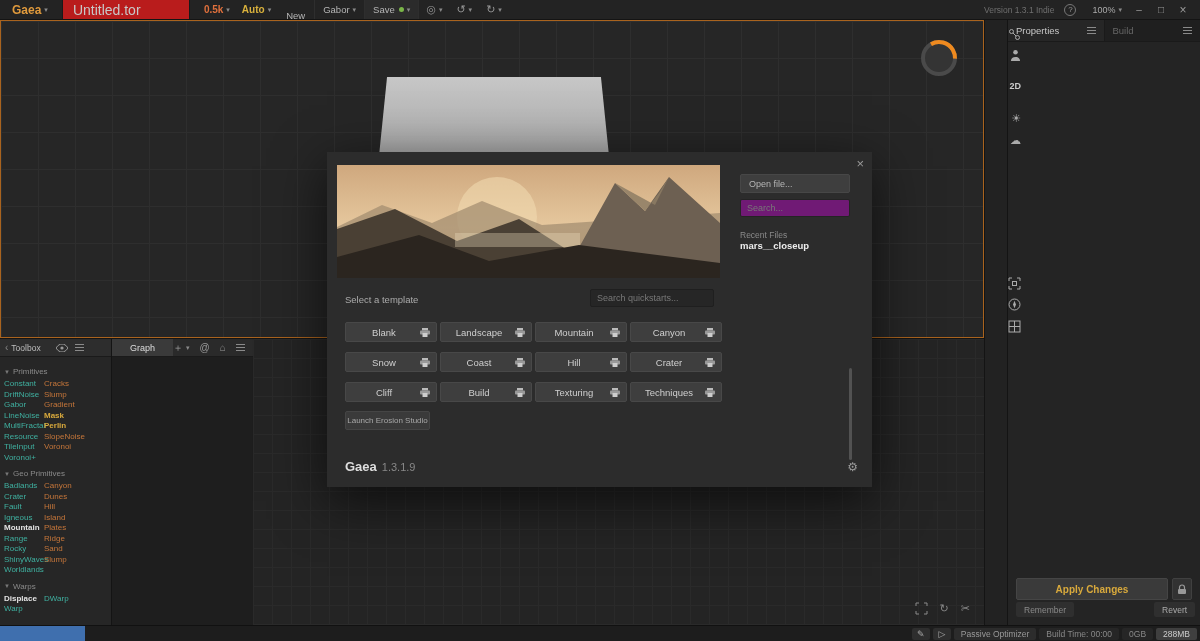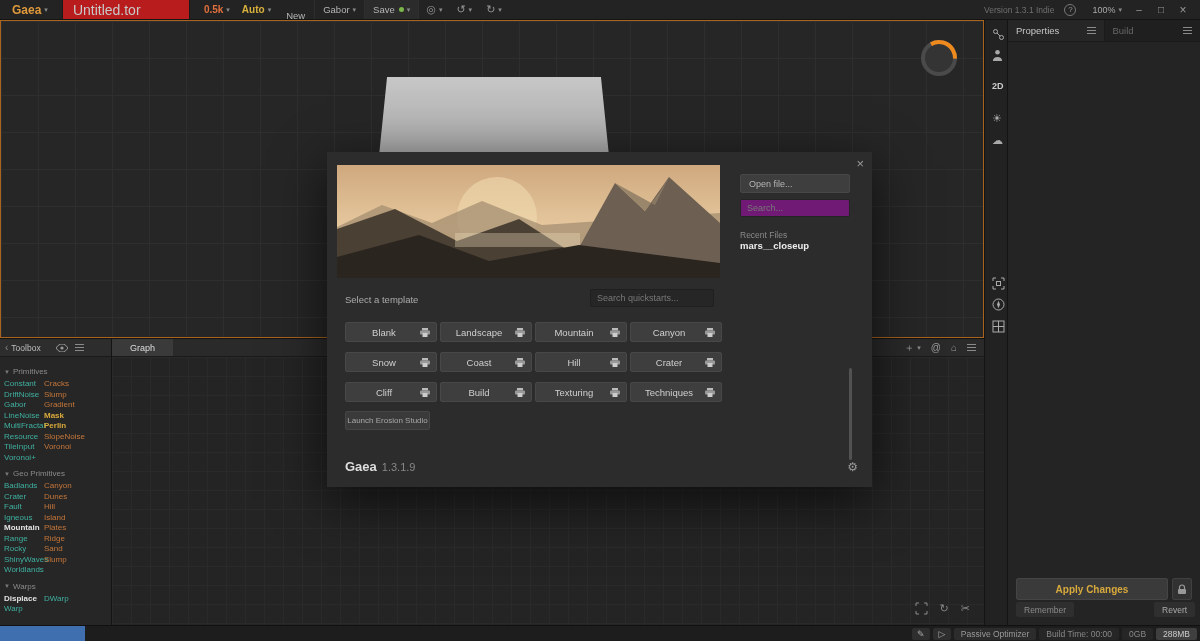--- a/index.html
+++ b/index.html
@@ -55,34 +55,34 @@
   .tb-section-label { color:#8a8a8a; font-size:8px; margin:6px 0 3px 0; display:flex; align-items:center; gap:3px; }
   .tb-section-label .sec-chev { font-size:6px; color:#777; }
   .tb-items { display:grid; grid-template-columns:38px 1fr; column-gap:2px; }
   .tb-item { font-size:8px; line-height:10.5px; cursor:pointer; white-space:nowrap; }
   .tb-item[data-color="teal"]   { color:#3fb0a0; }
   .tb-item[data-color="orange"] { color:#c5763a; }
   .tb-item[data-color="yellow"] { color:#d8a93c; font-weight:bold; }
   .tb-item[data-color="white"]  { color:#e2e2e2; font-weight:bold; }
 
   
-  .graph { flex:1; display:flex; flex-direction:column; position:relative; }
+  .graph { flex:1; display:flex; flex-direction:row; position:relative; }
   .graph-header { height:18px; background:#2a2a2a; display:flex; align-items:center; border-bottom:1px solid #1a1a1a; }
   .graph-tab { background:#3a3a3a; color:#ddd; font-size:9px; height:100%; display:flex; align-items:center; padding:0 18px; }
   .gh-icons { margin-left:auto; display:flex; align-items:center; gap:10px; padding-right:8px; color:#999; }
   .gh-icons .gi { font-size:10px; cursor:pointer; display:flex; align-items:center; }
   .graph-canvas { flex:1; background-color:#242424;
     background-image: linear-gradient(to right, #2a2a2a 1px, transparent 1px), linear-gradient(to bottom, #2a2a2a 1px, transparent 1px);
     background-size:19px 19px; position:relative; }
   .graph-float { position:absolute; right:14px; bottom:8px; display:flex; gap:12px; color:#8a8a8a; font-size:11px; }
   .graph-float span { cursor:pointer; }
 
   
   .side-strip { width:24px; background:#222; border-left:1px solid #141414; border-right:1px solid #141414; position:relative; }
-  .strip-icon { position:absolute; left:7px; width:100%; height:16px; display:flex; align-items:center; justify-content:flex-start; color:#aaa; font-size:11px; cursor:pointer; }
+  .strip-icon { position:absolute; left:14px; width:100%; height:16px; display:flex; align-items:center; justify-content:flex-end; color:#aaa; font-size:11px; cursor:pointer; }
   .label-2d { font-size:9px; color:#ccc; font-weight:bold; }
 
   
   .right-panel { width:192px; background:#242424; display:flex; flex-direction:column; }
   .rp-header { display:flex; height:22px; border-bottom:1px solid #1a1a1a; flex:none; }
   .ph { flex:1; display:flex; align-items:center; justify-content:space-between; padding:0 8px; background:#262626; color:#c8c8c8; font-size:9.5px; }
   .ph.build { background:#1f1f1f; color:#666; border-left:1px solid #1a1a1a; }
   .rp-body { flex:1; }
   .rp-footer { padding:8px; }
   .apply-row { display:flex; gap:4px; }

